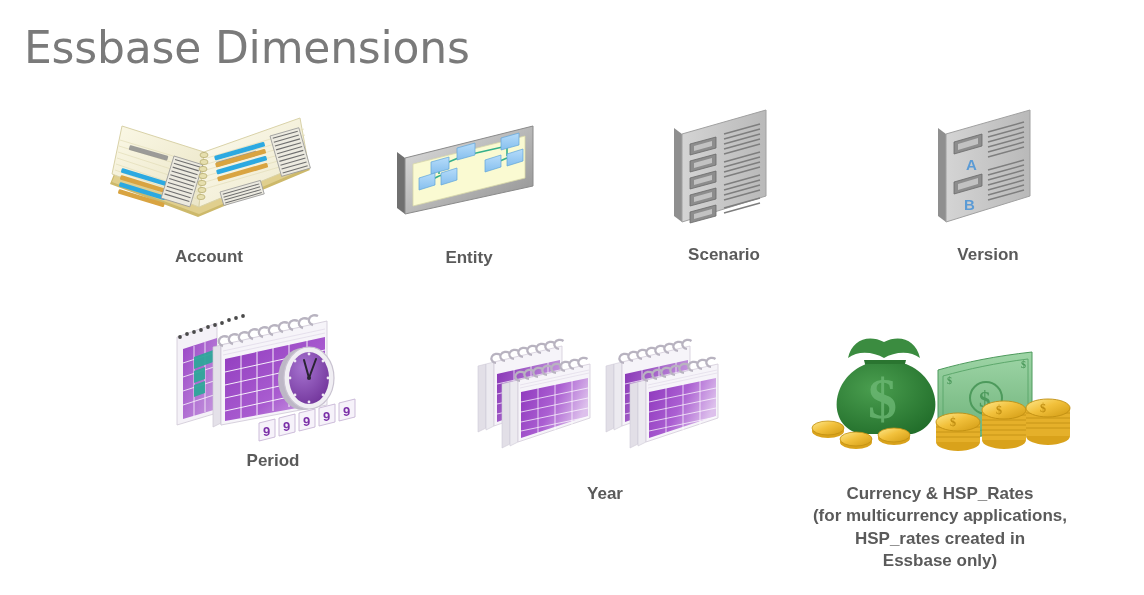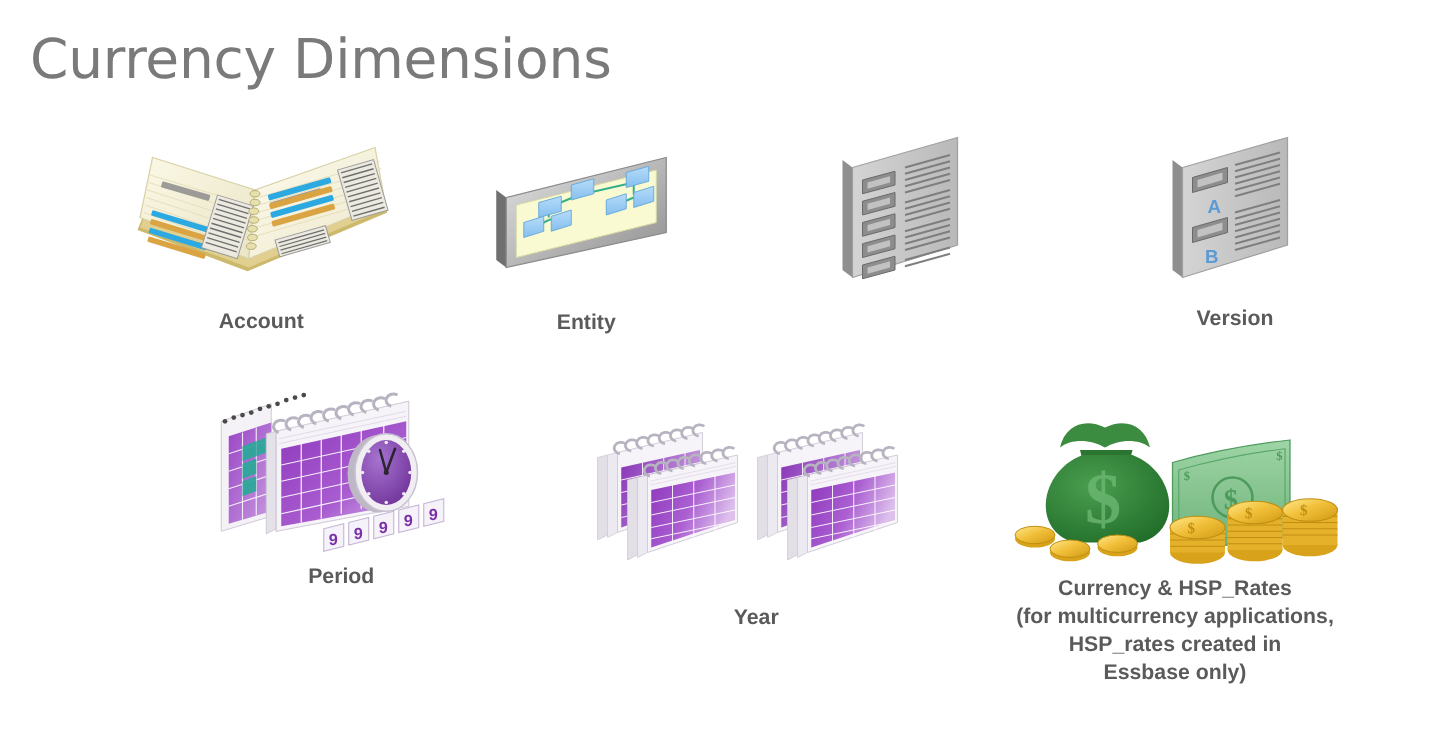--- a/index.html
+++ b/index.html
@@ -35,30 +35,30 @@
   #item-period   { left: 163px; top: 305px;  width: 220px; }
   #item-year     { left: 470px; top: 330px;  width: 270px; }
   #item-currency { left: 790px; top: 330px;  width: 300px; }
 
   #item-account  .dim-label,
   #item-entity   .dim-label,
   #item-scenario .dim-label,
   #item-version  .dim-label { margin-top: 14px; }
   #item-period   .dim-label { }
   #item-year     .dim-label { margin-top: 33px; }
-  #item-currency .dim-label { margin-top: 5px; }
+  #item-currency .dim-label { margin-top: 28px; }
 
   svg { display: block; overflow: visible; }
 </style>
 </head>
 <body>
 
 <div id="slide">
 
-  <div id="slide-title">Currency Dimensions</div>
+  <div id="slide-title">Essbase Dimensions</div>
 
   <div class="dim-item" id="item-entity">
     <div class="dim-art">
       <svg width="180" height="115" viewBox="0 0 180 115">
         <defs>
           <linearGradient id="frmG" x1="0" y1="0" x2="1" y2="1">
             <stop offset="0%" stop-color="#e2e2e2"></stop>
               <stop offset="55%" stop-color="#b4b4b4"></stop>
             <stop offset="100%" stop-color="#8e8e8e"></stop>
           </linearGradient>
@@ -253,20 +253,21 @@
           <path d="M80,85 L116,75"></path>
             <path d="M80,90 L116,80"></path>
             <path d="M80,95 L116,85"></path>
           <path d="M80,100 L116,90"></path>
 
           <path d="M80,108 L116,98"></path>
             <path d="M80,113 L116,103"></path>
         </g>
       </svg>
     </div>
+    <div class="dim-label">Scenario</div>
   </div>
 
   <div class="dim-item" id="item-version">
     <div class="dim-art">
       <svg width="160" height="130" viewBox="0 0 160 130">
 
         <path d="M30,28 L30,116 L38,122 L38,34 Z" fill="#8f8f8f"></path>
 
         <path d="M38,34 L122,10 L122,96 L38,122 Z" fill="url(#shtG)" stroke="#a0a0a0" stroke-width="1"></path>
 

